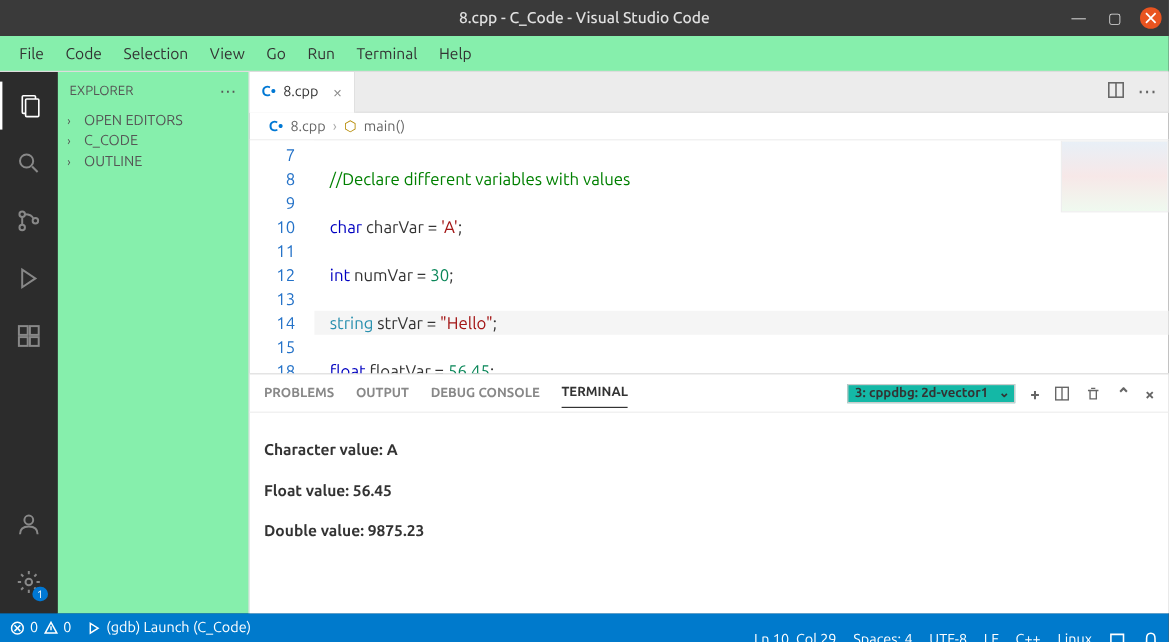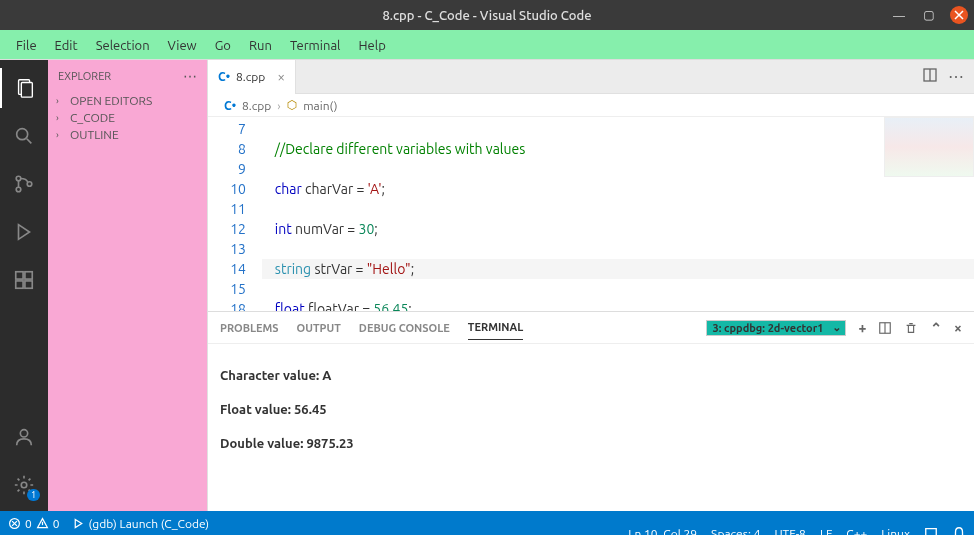--- a/index.html
+++ b/index.html
@@ -10,21 +10,21 @@
 .tb-btn { width: 18px; height: 18px; display: flex; align-items: center; justify-content: center; color: #ddd; cursor: pointer; font-size: 12px; }
 .tb-close { background: #e95420; border-radius: 50%; width: 18px; height: 18px; }
 .menubar { height: 30px; background: #86efac; display: flex; align-items: center; padding: 0 8px; gap: 2px; border-bottom: 1px solid #ddd; }
 .menu-item { padding: 4px 8px; font-size: 13px; color: #333; cursor: pointer; }
 .main { display: flex; height: calc(100% - 30px - 30px - 24px); }
 .activitybar { width: 48px; background: #2c2c2c; display: flex; flex-direction: column; align-items: center; padding-top: 8px; gap: 8px; position: relative; }
 .ab-icon { width: 48px; height: 40px; display: flex; align-items: center; justify-content: center; color: #888; cursor: pointer; position: relative; }
 .ab-icon.active { color: #fff; border-left: 2px solid #fff; }
 .ab-bottom { margin-top: auto; }
 .ab-badge { position: absolute; bottom: 4px; right: 8px; background: #0078d4; color: #fff; font-size: 9px; border-radius: 8px; padding: 0 4px; line-height: 12px; min-width: 12px; text-align: center; }
-.sidebar { width: 160px; background: #f9a8d4; border-right: 1px solid #e0e0e0; display: flex; flex-direction: column; }
+.sidebar { width: 160px; background: #86efac; border-right: 1px solid #e0e0e0; display: flex; flex-direction: column; }
 .sidebar-header { display: flex; align-items: center; justify-content: space-between; padding: 8px 10px; font-size: 11px; color: #555; }
 .sidebar-dots { cursor: pointer; color: #555; font-size: 14px; }
 .tree-item { display: flex; align-items: center; padding: 2px 8px; font-size: 12px; color: #555; cursor: pointer; gap: 4px; }
 .tree-arrow { font-size: 10px; width: 10px; }
 .editor-area { flex: 1; display: flex; flex-direction: column; background: #fff; min-width: 0; }
 .tabs-row { display: flex; align-items: center; height: 34px; background: #ececec; border-bottom: 1px solid #e0e0e0; }
 .tab { display: flex; align-items: center; gap: 6px; padding: 0 10px; height: 34px; background: #fff; border-right: 1px solid #e0e0e0; font-size: 12px; cursor: pointer; }
 .tab-icon-cpp { color: #0078d4; font-size: 12px; font-weight: bold; }
 .tab-close { color: #888; cursor: pointer; font-size: 14px; margin-left: 6px; }
 .tabs-actions { margin-left: auto; display: flex; gap: 10px; padding-right: 10px; color: #666; }
@@ -61,21 +61,21 @@
     <div class="tb-btn tb-close">
       <svg width="10" height="10" viewBox="0 0 10 10">
           <path d="M1 1 L9 9 M9 1 L1 9" stroke="#fff" stroke-width="1.5"></path>
         </svg>
     </div>
   </div>
 </div>
 
 <div class="menubar">
   <div class="menu-item">File</div>
-  <div class="menu-item">Edit</div>
+  <div class="menu-item">Code</div>
   <div class="menu-item">Selection</div>
   <div class="menu-item">View</div>
   <div class="menu-item">Go</div>
   <div class="menu-item">Run</div>
   <div class="menu-item">Terminal</div>
   <div class="menu-item">Help</div>
 </div>
 
 <div class="main">
   <div class="activitybar">

